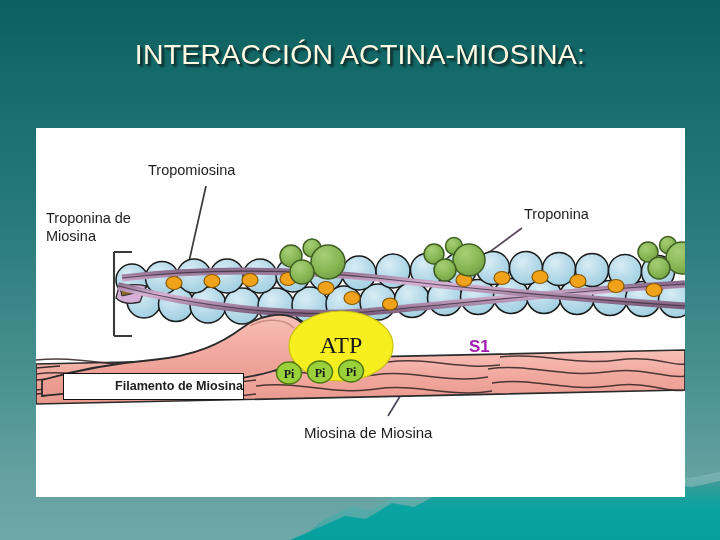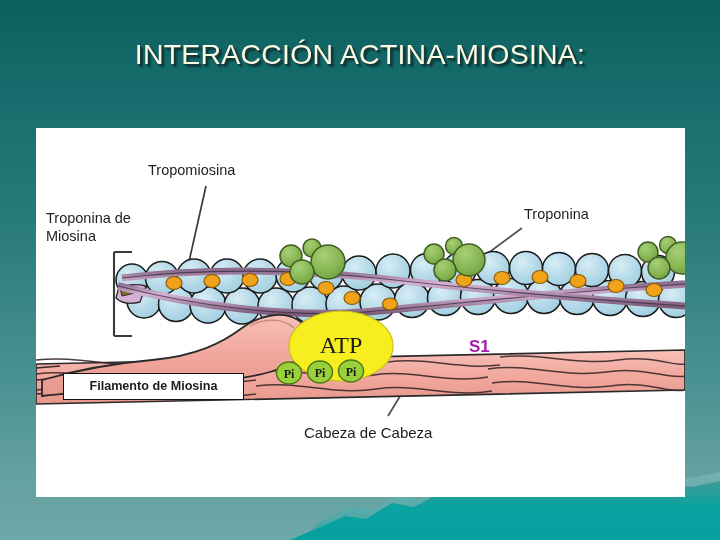--- a/index.html
+++ b/index.html
@@ -36,21 +36,21 @@
   #lbl-tropomiosina{left:112px;top:34px;}
   #lbl-filamento-actina{left:10px;top:82px;}
   #lbl-troponina{left:476px;top:78px;margin-left:12px;}
   #lbl-cabeza{left:268px;top:296px;font-size:15px;}
   #lbl-s1{left:385px;top:209px;font-size:17px;font-weight:700;color:#a21caf;margin-left:48px;}
   #miosina-box{
     position:absolute;left:27px;top:245px;width:181px;height:27px;
     background:#ffffff;border:1.6px solid #111;box-sizing:border-box;
   }
   #miosina-box span{
-    display:block;text-align:center;line-height:24px;font-size:12.6px;font-weight:700;color:#1d1d1d;
+    display:block;text-align:right;line-height:24px;font-size:12.6px;font-weight:700;color:#1d1d1d;
   }
 </style>
 </head>
 <body>
 
 <div id="slide">
 
   <svg id="wave" viewBox="0 0 720 70" preserveAspectRatio="none">
     <defs>
       <linearGradient id="wgrad" x1="0" y1="0" x2="0" y2="1">
@@ -248,16 +248,16 @@
     </div>
 
     <div class="lbl" id="lbl-troponina">Troponina</div>
 
     <div class="lbl" id="lbl-s1">S1</div>
 
     <div id="miosina-box">
       <span>Filamento de Miosina</span>
     </div>
 
-    <div class="lbl" id="lbl-cabeza">Cabeza de Cabeza</div>
+    <div class="lbl" id="lbl-cabeza">Miosina de Miosina</div>
 
   </div>
 </div>
 
 </body></html>

